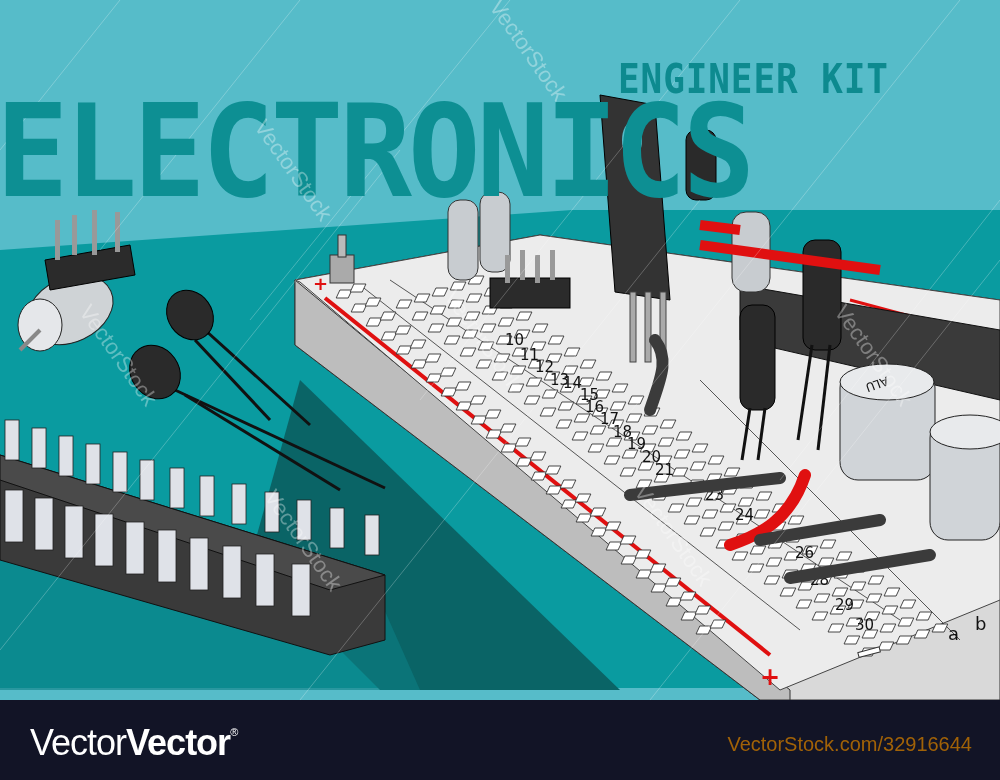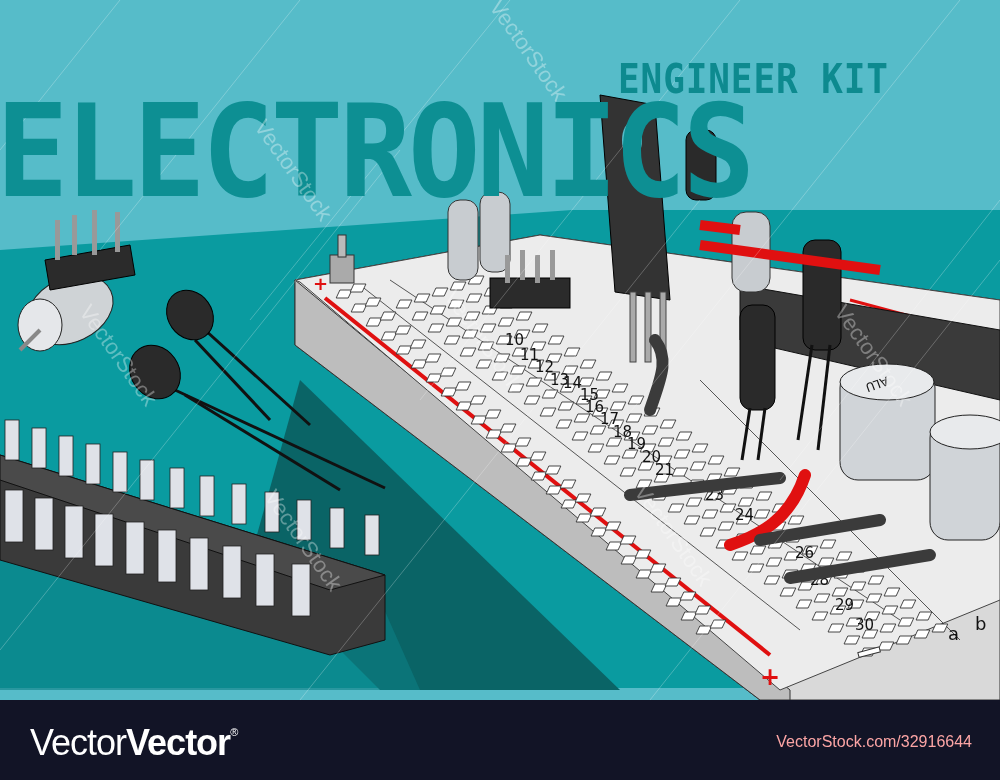--- a/index.html
+++ b/index.html
@@ -6,21 +6,21 @@
   body{width:1000px;height:780px;overflow:hidden;background:#121426;font-family:"Liberation Sans",sans-serif;position:relative;}
   .art{position:absolute;left:0;top:0;width:1000px;height:700px;overflow:hidden;background:#0a9ba0;}
   .art svg{position:absolute;left:0;top:0;}
   .title-small{position:absolute;left:618px;top:56px;font-family:"DejaVu Sans Mono",monospace;font-size:40px;letter-spacing:1px;color:#0d8a8f;font-weight:bold;transform:scaleX(0.9);transform-origin:left top;}
   .title-big{position:absolute;left:-4px;top:92px;font-family:"DejaVu Sans Mono",monospace;font-size:128px;line-height:120px;letter-spacing:-4px;color:#0d8f93;font-weight:bold;transform:scaleX(0.94);transform-origin:left top;white-space:nowrap;}
   .footer{position:absolute;left:0;top:700px;width:1000px;height:80px;background:#121426;}
   .brand{position:absolute;left:30px;top:22px;font-size:36px;color:#fff;letter-spacing:-1px;}
   .brand .light{font-weight:normal;}
   .brand .bold{font-weight:bold;}
   .brand sup{font-size:11px;vertical-align:top;position:relative;top:4px;}
-  .url{position:absolute;right:28px;top:33px;font-size:16px;color:#fca5a5;}
+  .url{position:absolute;right:28px;top:33px;font-size:20px;color:#a16207;}
   .wm{position:absolute;color:rgba(255,255,255,0.35);font-size:22px;transform:rotate(55deg);transform-origin:left top;pointer-events:none;white-space:nowrap;}
 </style>
 </head>
 <body>
 
 <div class="art">
   <svg width="1000" height="700" viewBox="0 0 1000 700">
 
     <rect x="0" y="0" width="1000" height="250" fill="#56bcc9"></rect>
     <polygon points="0,250 1000,180 1000,700 0,700" fill="#0a9ba0"></polygon>

